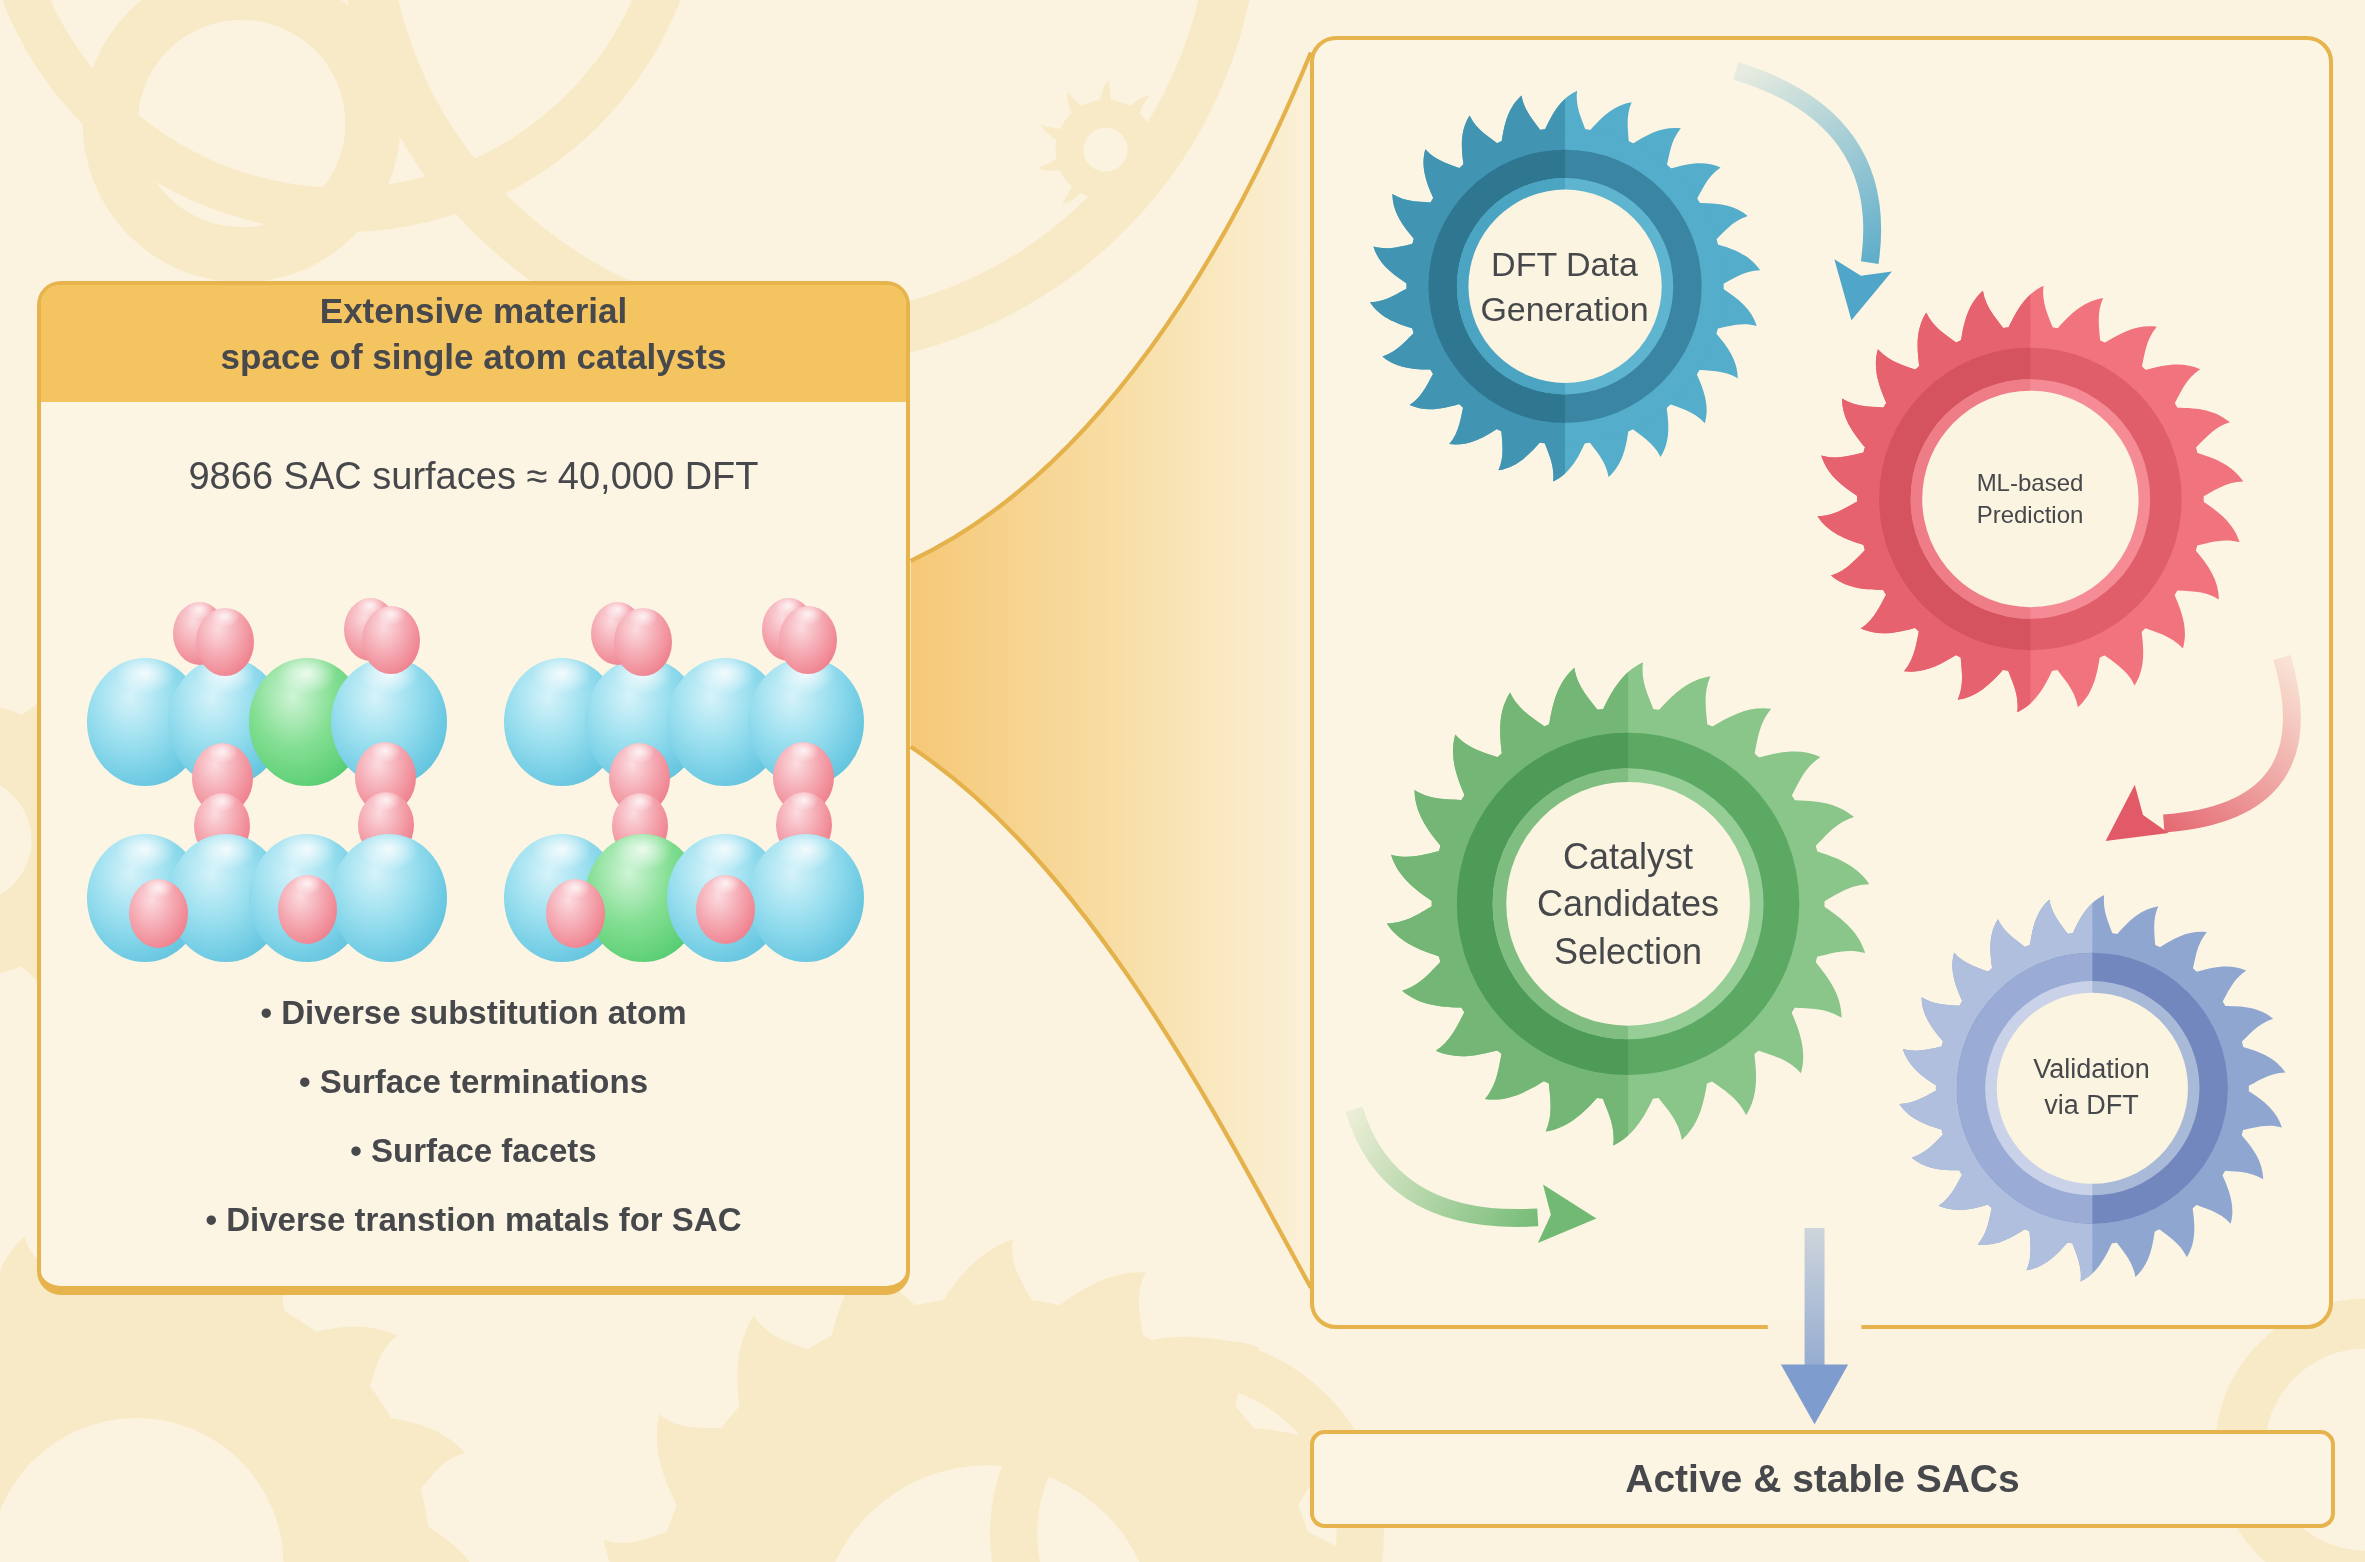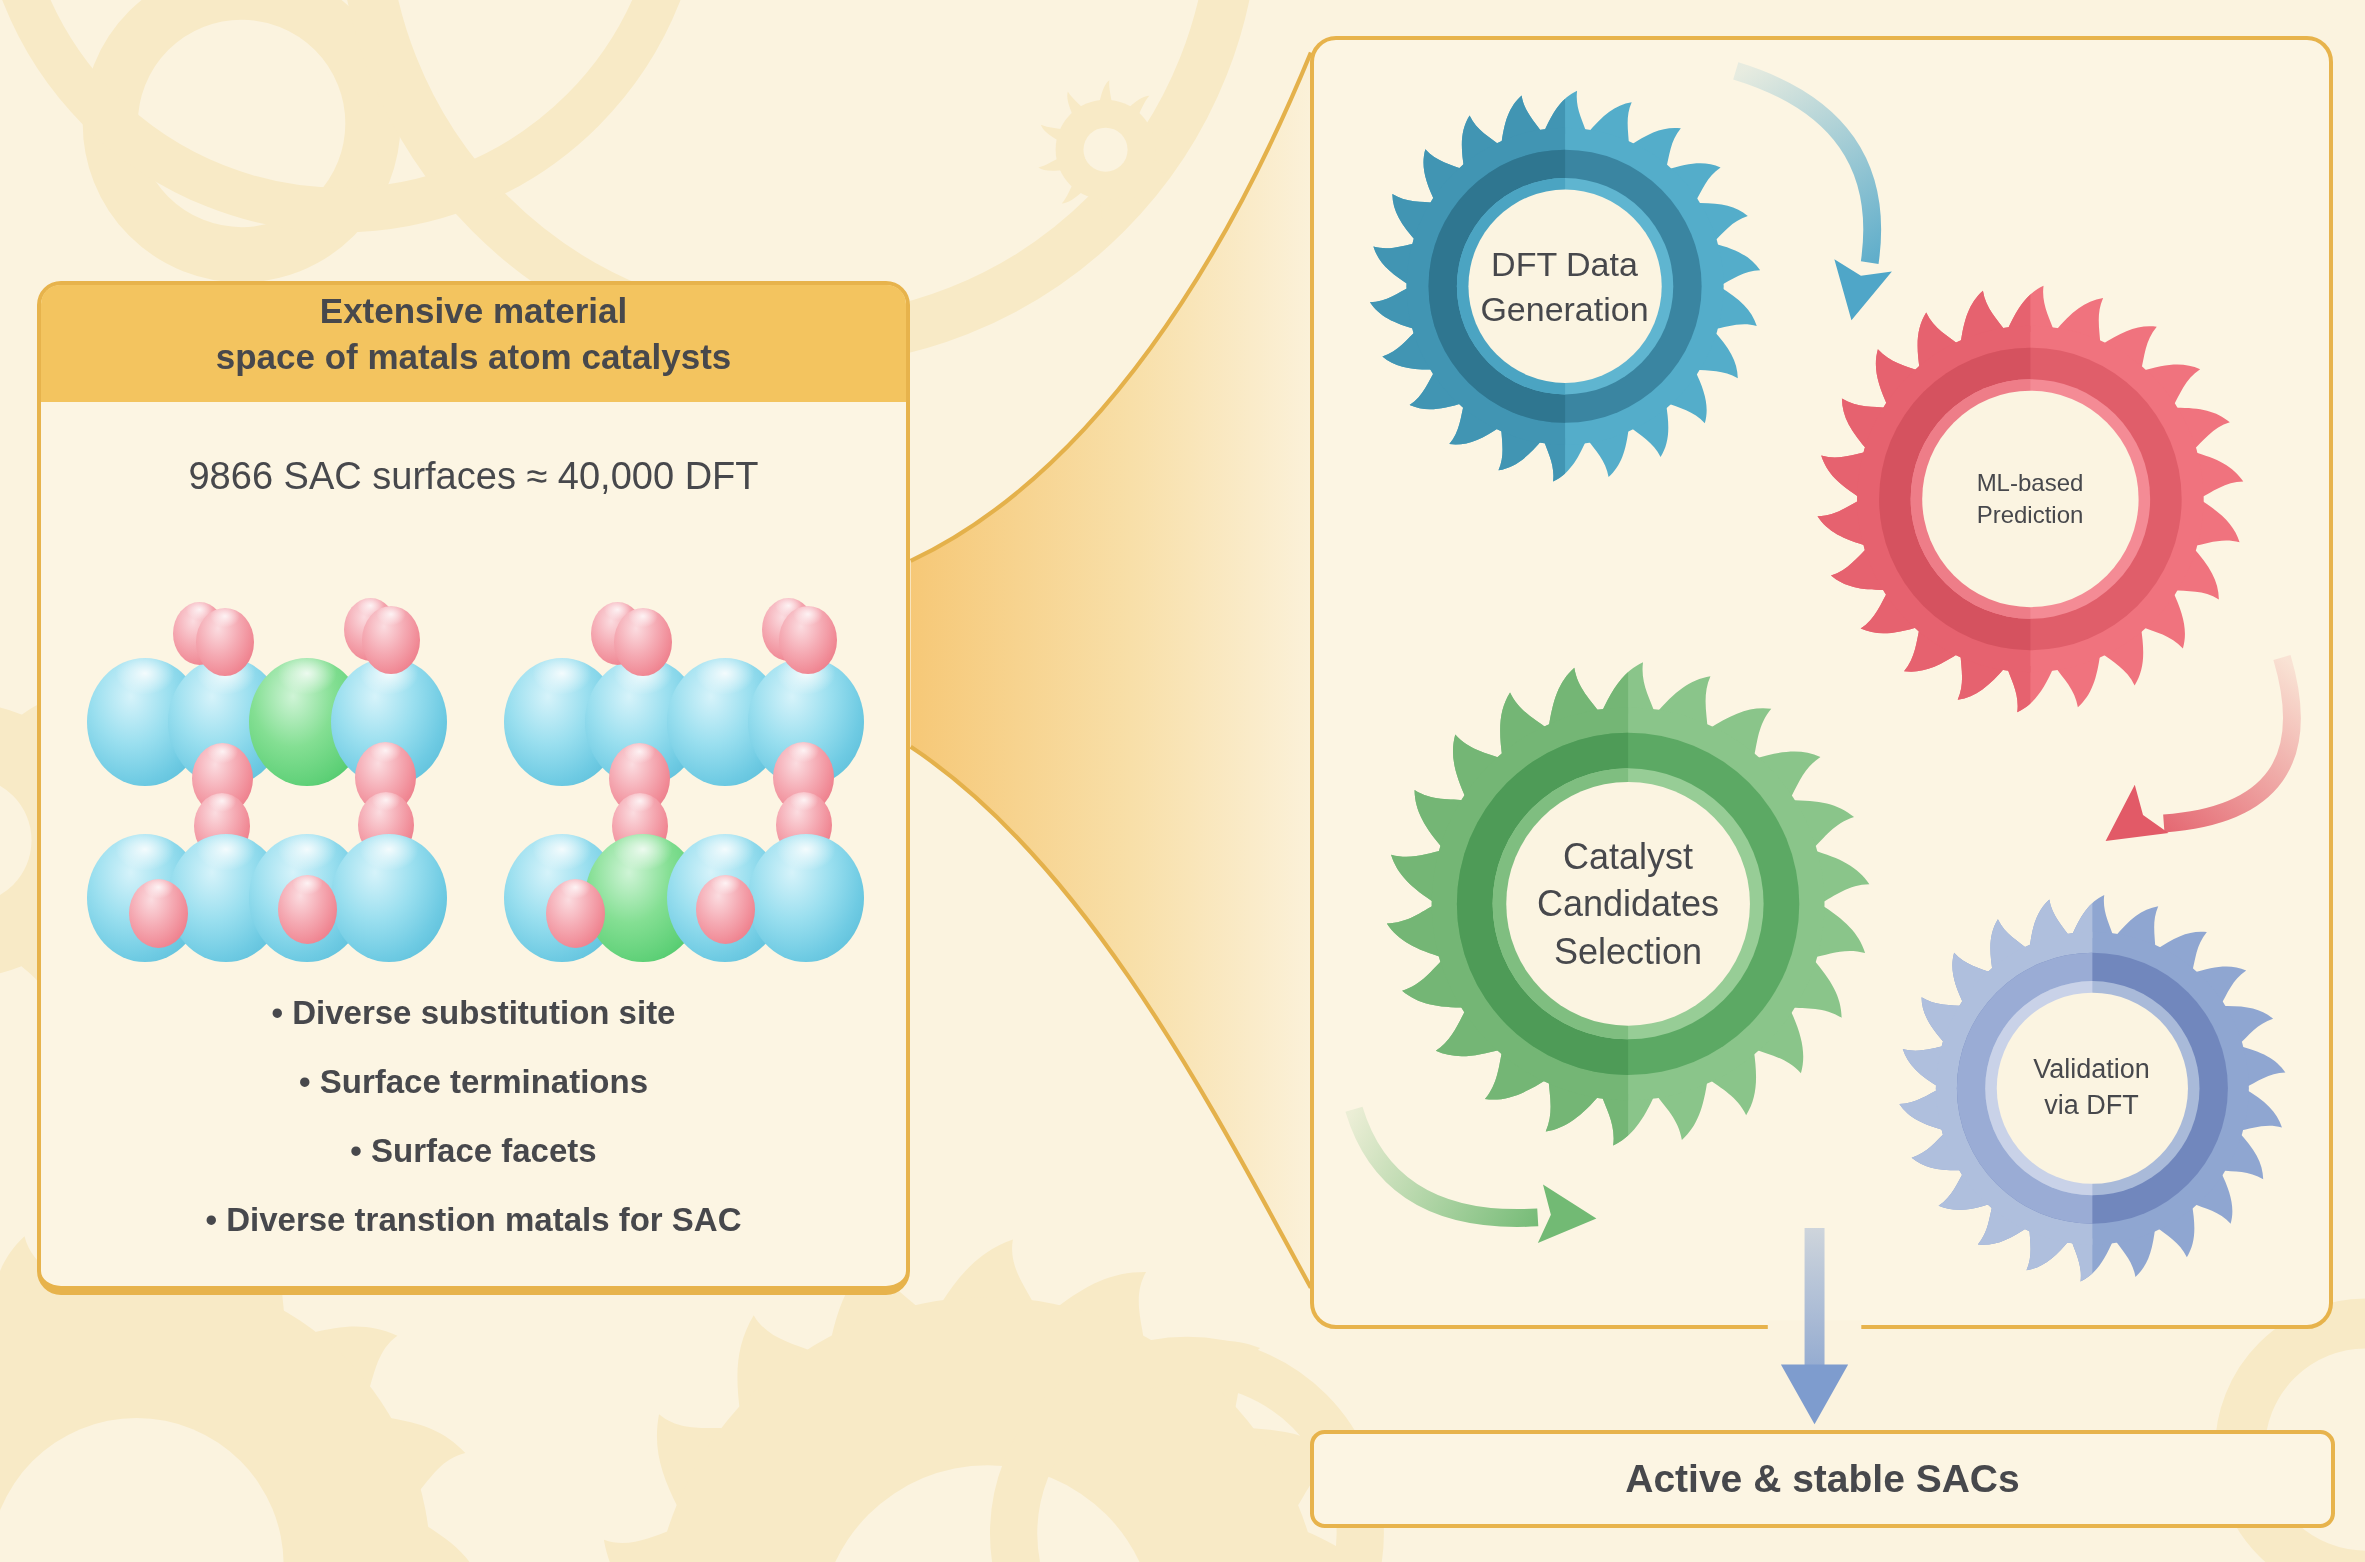--- a/index.html
+++ b/index.html
@@ -77,25 +77,25 @@
       </linearGradient>
     </defs>
     <path d="M 1734 1068 C 2090 900 2340 480 2496 100 L 2496 2452 C 2330 2150 2080 1650 1734 1422 Z" fill="url(#funnelGrad)"></path>
     <path d="M 1734 1068 C 2090 900 2340 480 2496 100" stroke="#E4B14B" stroke-width="8" fill="none"></path>
     <path d="M 1734 1422 C 2080 1650 2330 2150 2496 2452" stroke="#E4B14B" stroke-width="8" fill="none"></path>
   </svg>
 
   <div class="panel" id="left-panel">
     <div id="left-header">
       <div class="title-line">Extensive material</div>
-      <div class="title-line">space of matals atom catalysts</div>
+      <div class="title-line">space of single atom catalysts</div>
     </div>
     <div id="stat">9866 SAC surfaces ≈ 40,000 DFT</div>
     <div id="bullets">
-      <div class="bullet-line">• Diverse substitution site</div>
+      <div class="bullet-line">• Diverse substitution atom</div>
       <div class="bullet-line">• Surface terminations</div>
       <div class="bullet-line">• Surface facets</div>
       <div class="bullet-line">• Diverse transtion matals for SAC</div>
     </div>
   </div>
 
   <div class="panel" id="right-panel"></div>
 
   <div class="panel" id="result-box">
     <span id="result-label">Active &amp; stable SACs</span>

